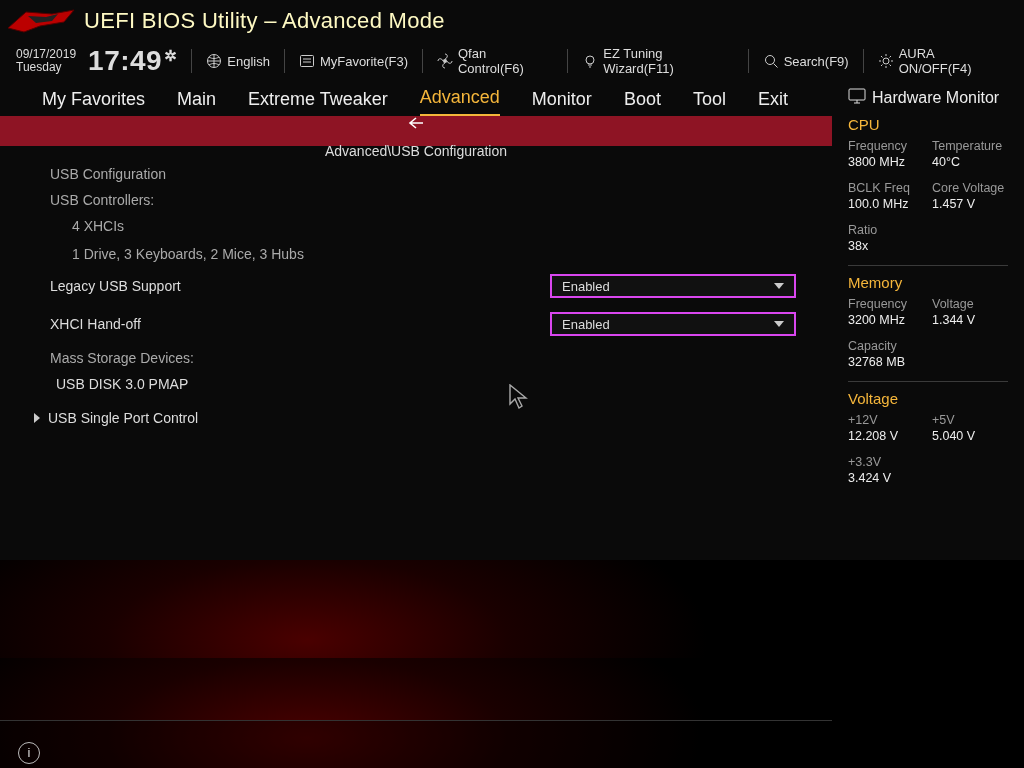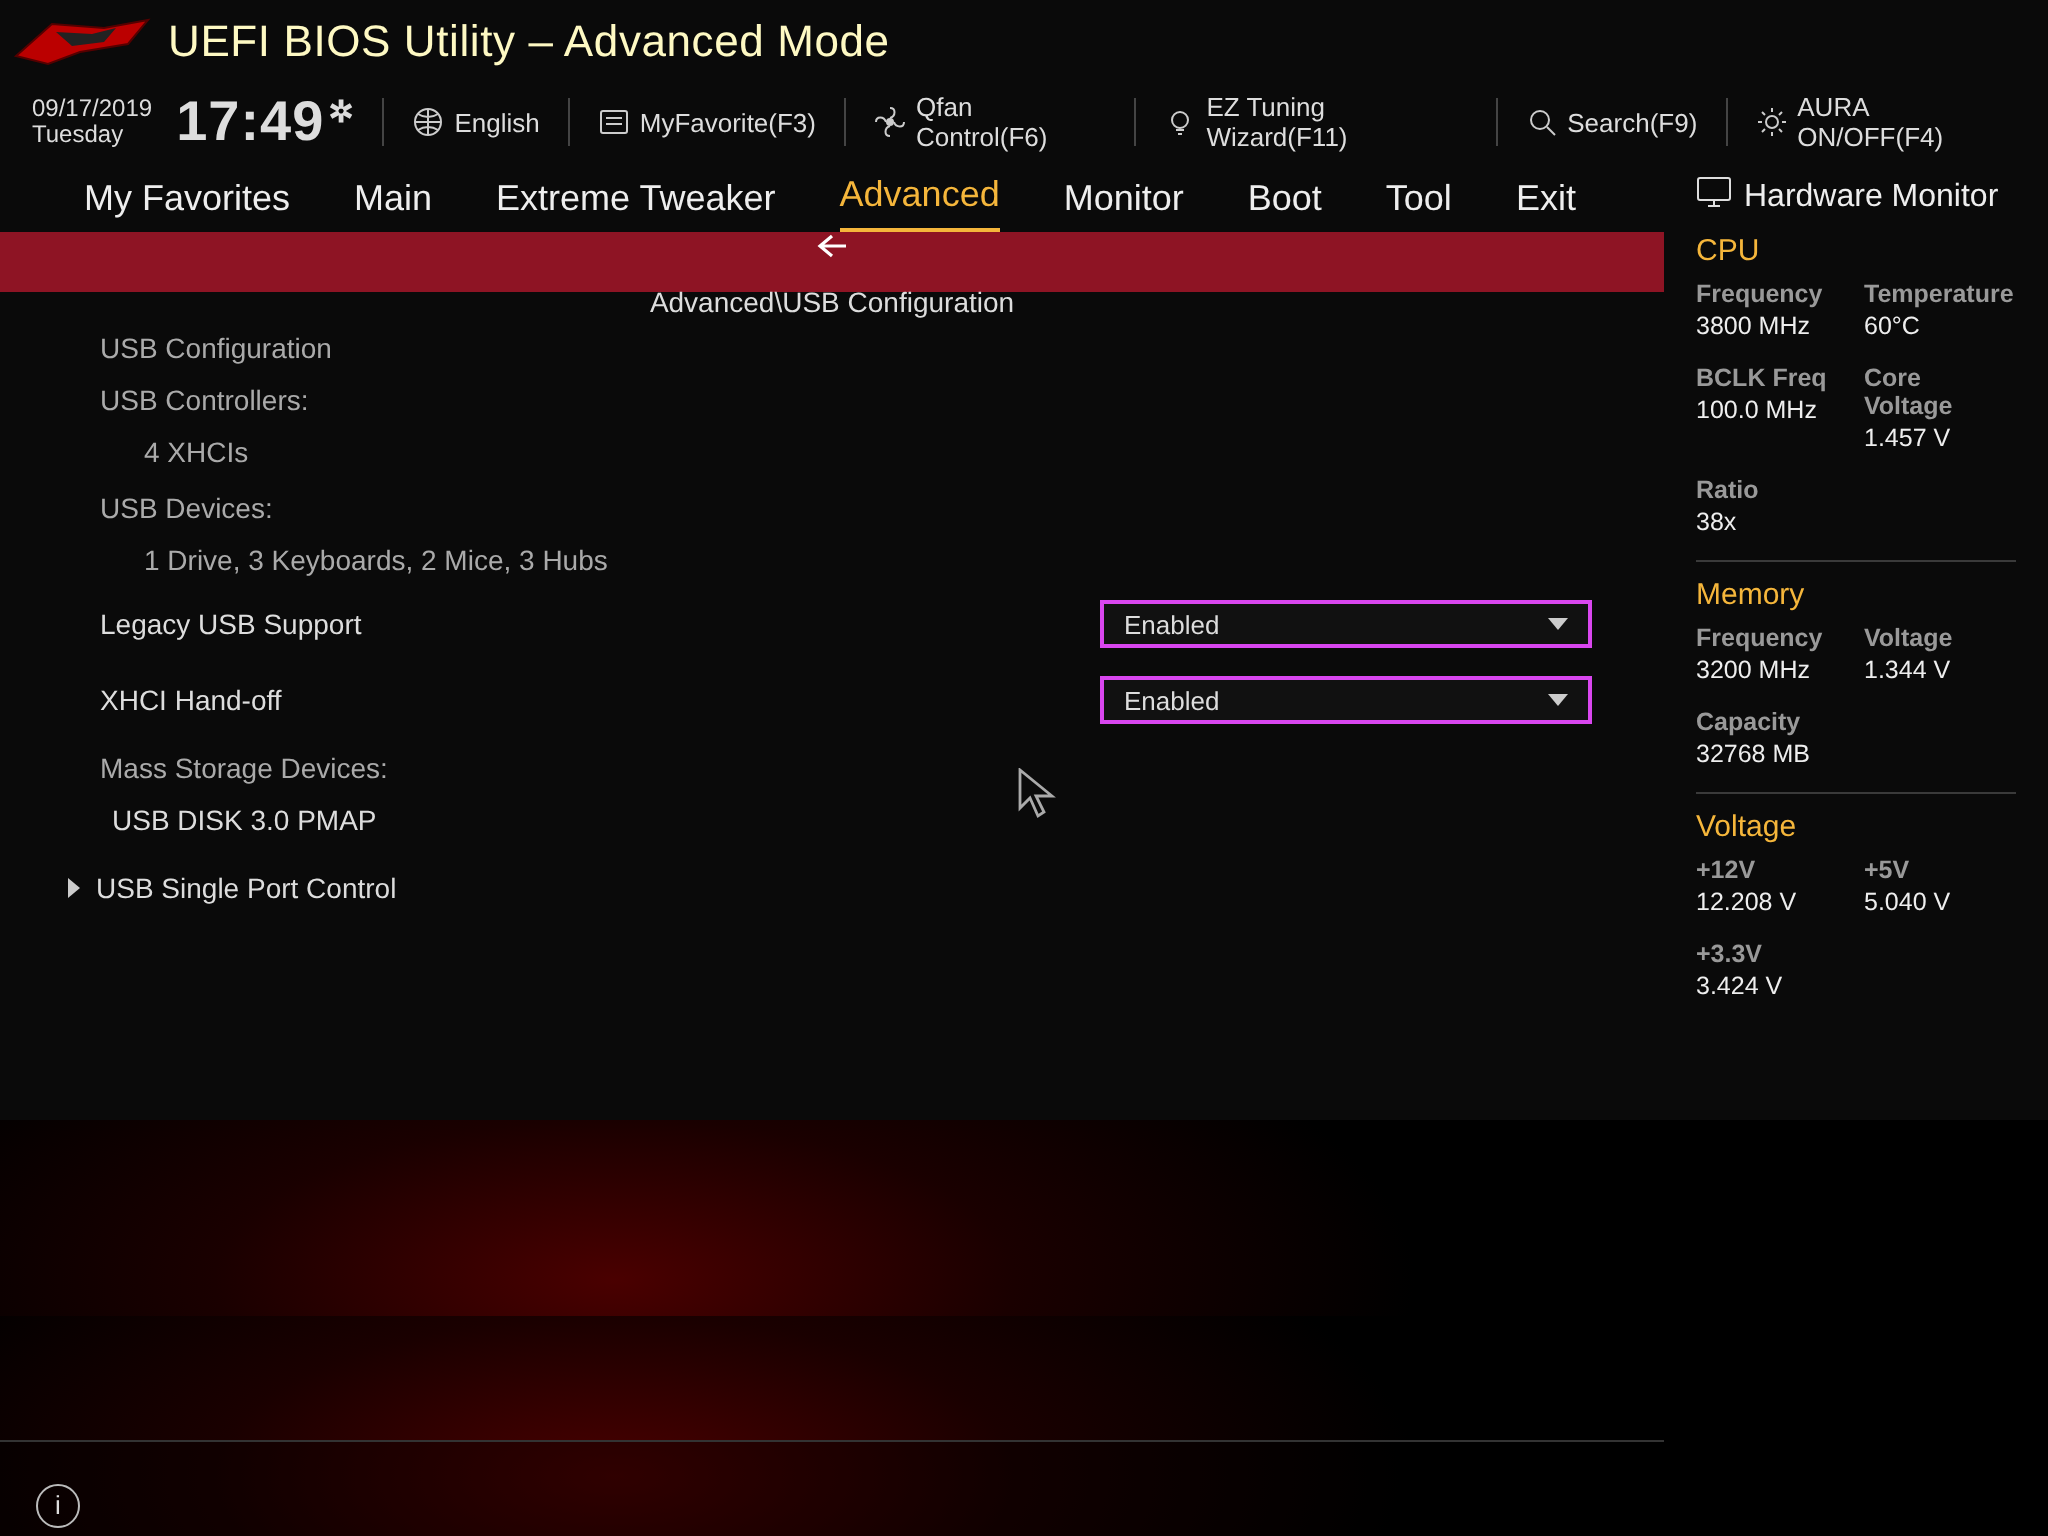--- a/index.html
+++ b/index.html
@@ -42,21 +42,21 @@
   .dropdown { flex: 0 0 246px; height: 24px; border: 2px solid #d946ef; background: #111; display: flex; align-items: center; justify-content: space-between; padding: 0 10px; cursor: pointer; font-size: 13px; }
   .tri-down { width: 0; height: 0; border-left: 5px solid transparent; border-right: 5px solid transparent; border-top: 6px solid #ccc; }
   .submenu { margin-top: 10px; cursor: pointer; display:flex; align-items:center; gap:8px;}
   .tri-right { width:0; height:0; border-top:5px solid transparent; border-bottom:5px solid transparent; border-left:6px solid #ccc; margin-left:-16px;}
 
   .side { width: 192px; padding: 10px 16px 10px 16px; position: absolute; right: 0; top: 78px; bottom: 48px; }
   .side-title { font-size: 16px; color: #eee; display: flex; align-items: center; gap: 6px; margin-bottom: 8px; }
   .side-section { color: #f5b63b; font-size: 15px; margin: 8px 0 6px 0; }
   .side-row { display: flex; gap: 8px; margin: 6px 0 12px 0; font-size: 12.5px; }
   .side-cell { flex: 1; }
-  .side-cell .k { color: #999; font-weight: bold; }
+  .side-cell .k { color: #999; }
   .side-cell .v { color: #eee; margin-top: 2px; }
   .side-hr { height: 1px; background: #3a3a3a; margin: 6px 0; }
 
   
   .help-band { position: relative; z-index: 2; height: 64px; border-top: 1px solid #333; display: flex; align-items: center; padding: 0 18px; margin-right: 192px; background: rgba(0,0,0,.35); }
   .info-circ { width: 22px; height: 22px; border: 1.5px solid #bbb; border-radius: 50%; display:flex; align-items:center; justify-content:center; font-size: 13px; }
 
   .cursor-svg { position: absolute; left: 509px; top: 384px; z-index: 50; pointer-events:none; }
 </style>
 </head>
@@ -162,21 +162,20 @@
       </svg>
   </span>
   <span>Advanced\USB Configuration</span>
 </div>
 
 <div class="cols">
   <div class="main">
     <div class="hdr">USB Configuration</div>
     <div class="hdr">USB Controllers:</div>
     <div class="sub">4 XHCIs</div>
-    <div class="hdr">USB Devices:</div>
     <div class="sub">1 Drive, 3 Keyboards, 2 Mice, 3 Hubs</div>
 
     <div class="setting-row">
       <div class="lbl">Legacy USB Support</div>
       <div class="dropdown">
         <span>Enabled</span>
         <span class="tri-down"></span>
       </div>
     </div>
 
@@ -213,21 +212,21 @@
   </div>
 
   <div class="side-section">CPU</div>
   <div class="side-row">
     <div class="side-cell">
         <div class="k">Frequency</div>
         <div class="v">3800 MHz</div>
       </div>
     <div class="side-cell">
         <div class="k">Temperature</div>
-        <div class="v">60°C</div>
+        <div class="v">40°C</div>
       </div>
   </div>
   <div class="side-row">
     <div class="side-cell">
         <div class="k">BCLK Freq</div>
         <div class="v">100.0 MHz</div>
       </div>
     <div class="side-cell">
         <div class="k">Core Voltage</div>
         <div class="v">1.457 V</div>

